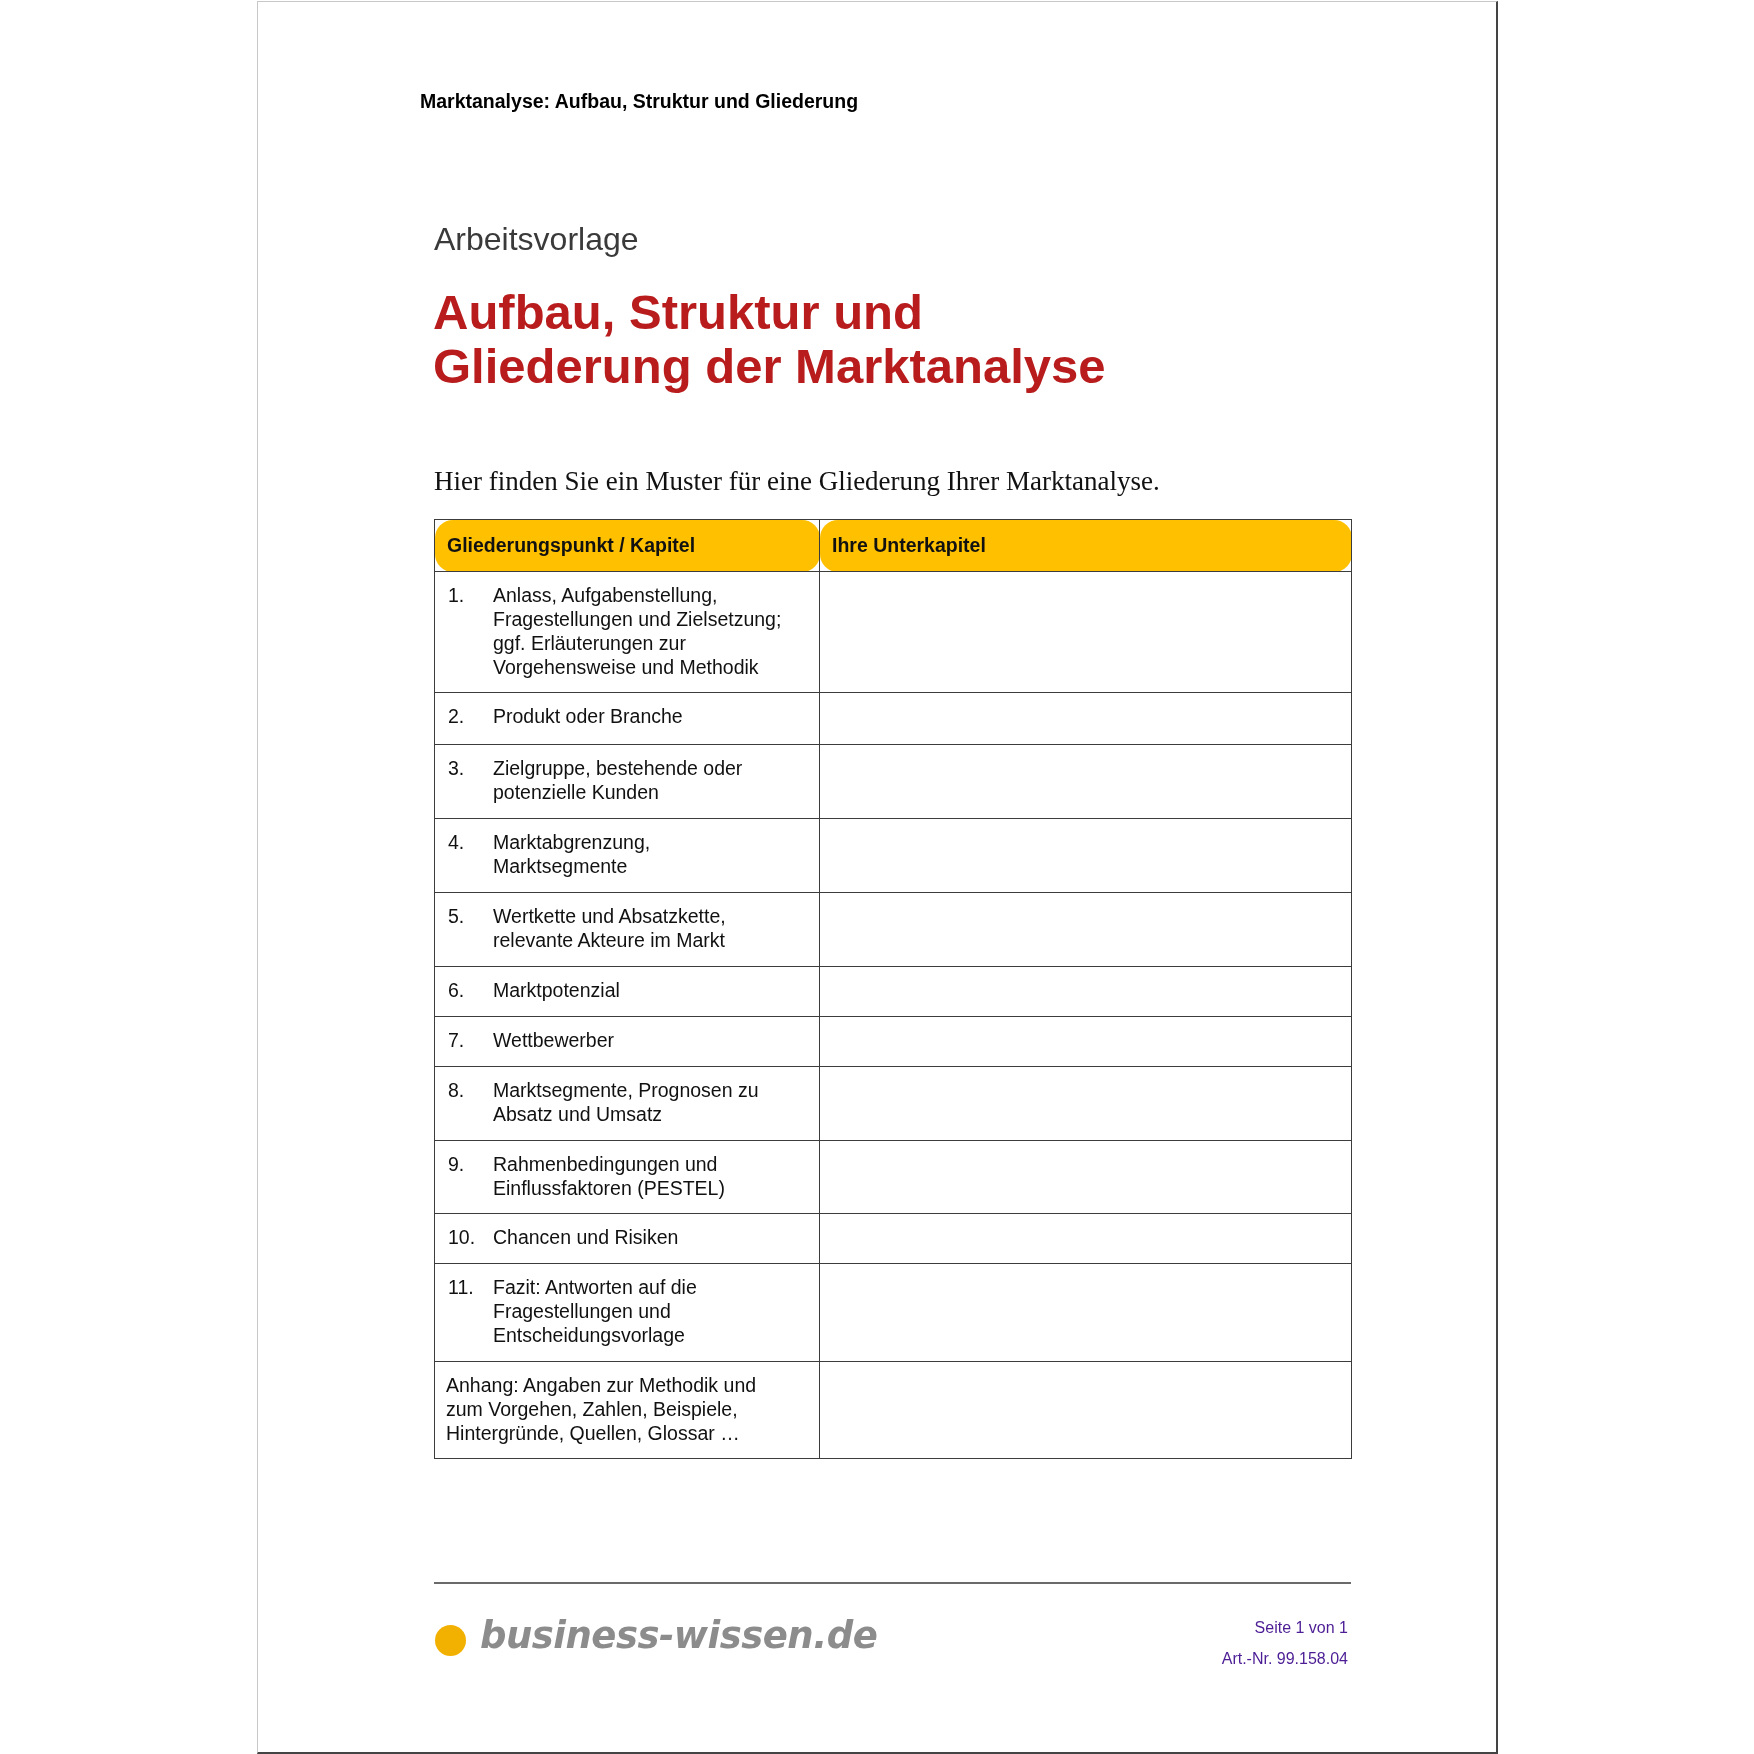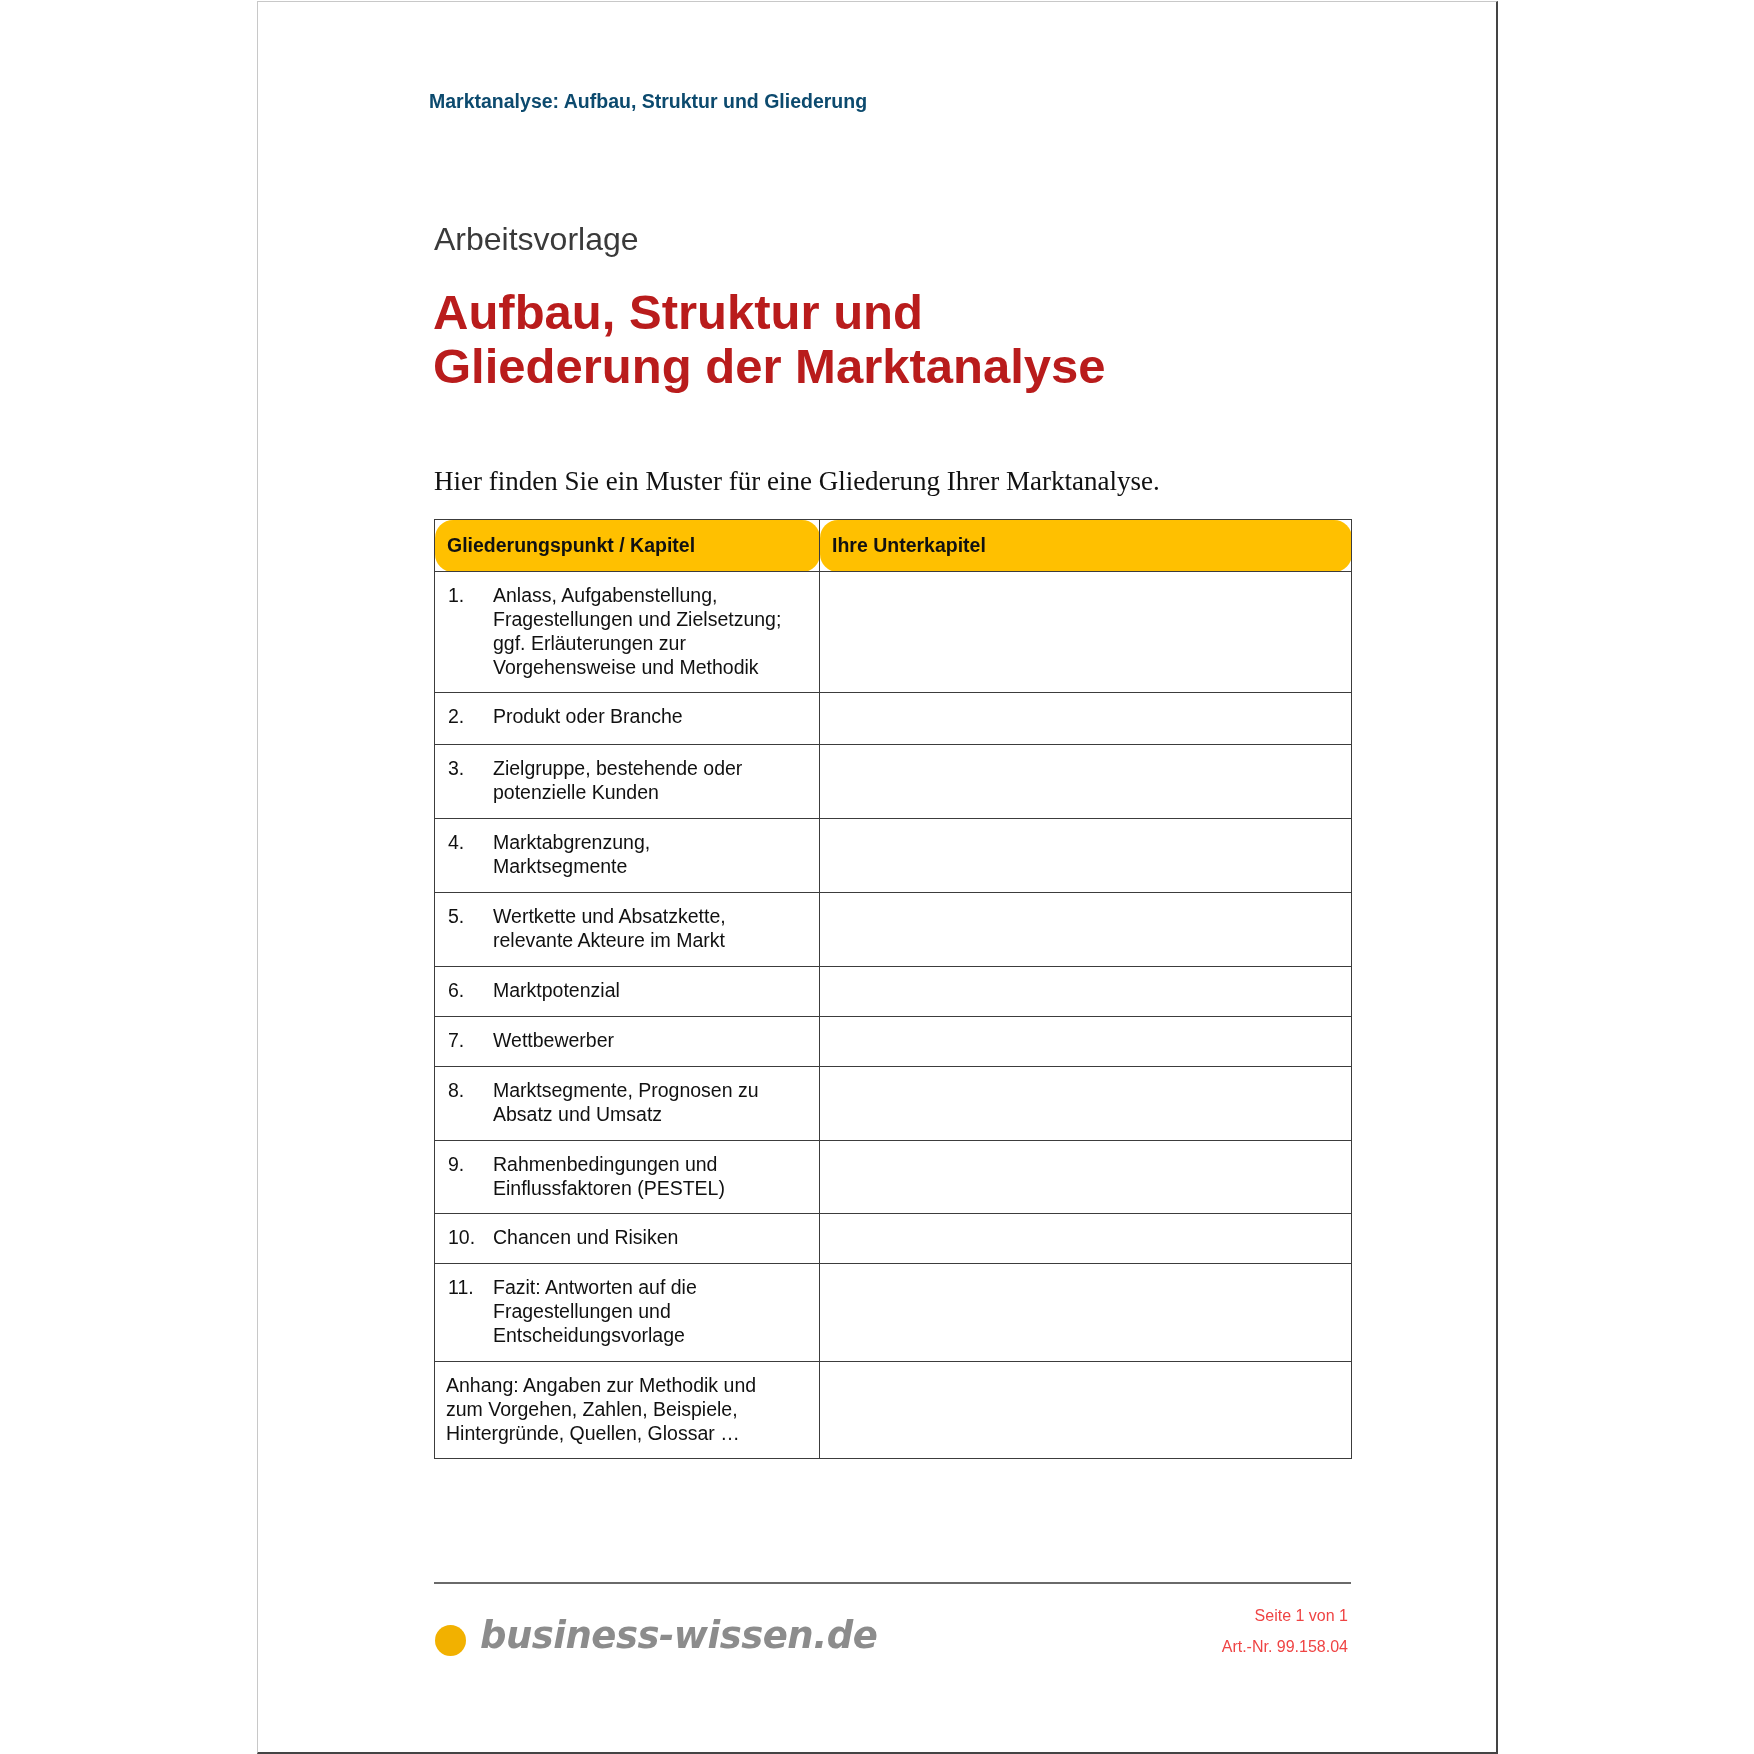--- a/index.html
+++ b/index.html
@@ -8,21 +8,21 @@
       font-family: "Liberation Sans", sans-serif; color: #000;
     }
     .page {
       position: absolute; left: 257px; top: 1px; width: 1238px; height: 1750px;
       background: #ffffff;
       border-left: 1px solid #c8c8c8; border-top: 1px solid #c8c8c8;
       border-right: 2px solid #444444; border-bottom: 2px solid #444444;
     }
     .abs { position: absolute; white-space: nowrap; }
     .running-header {
-      left: 429px; top: 89px; font-size: 19.5px; font-weight: bold; color: #0c4a6e;
+      left: 420px; top: 89px; font-size: 19.5px; font-weight: bold; color: #000000;
       line-height: 24px;
     }
     .kicker {
       left: 434px; top: 220px; font-size: 32px; color: #3a3a3a; line-height: 38px;
     }
     .title {
       left: 433px; top: 285px; font-size: 49px; font-weight: bold; color: #b91c1c;
       line-height: 54px;
     }
     .title div { white-space: nowrap; }
@@ -56,21 +56,21 @@
     }
     .logo-dot {
       position: absolute; left: 435px; top: 1625px; width: 31px; height: 31px;
       border-radius: 50%; background: #F2B100;
     }
     .logo-text {
       left: 480px; top: 1613px; font-family: "DejaVu Sans", sans-serif; font-size: 37px;
       font-weight: bold; font-style: italic; color: #8c8c8c; line-height: 46px; letter-spacing: -0.5px;
     }
     .page-info {
-      right: 406px; font-size: 16px; color: #ef4444; text-align: right; line-height: 20px;
+      right: 406px; font-size: 16px; color: #4c1d95; text-align: right; line-height: 20px; margin-top: 12px;
     }
   </style>
 </head>
 <body>
 
 <div class="page"></div>
 
 <div class="abs running-header">Marktanalyse: Aufbau, Struktur und Gliederung</div>
 
 <div class="abs kicker">Arbeitsvorlage</div>

